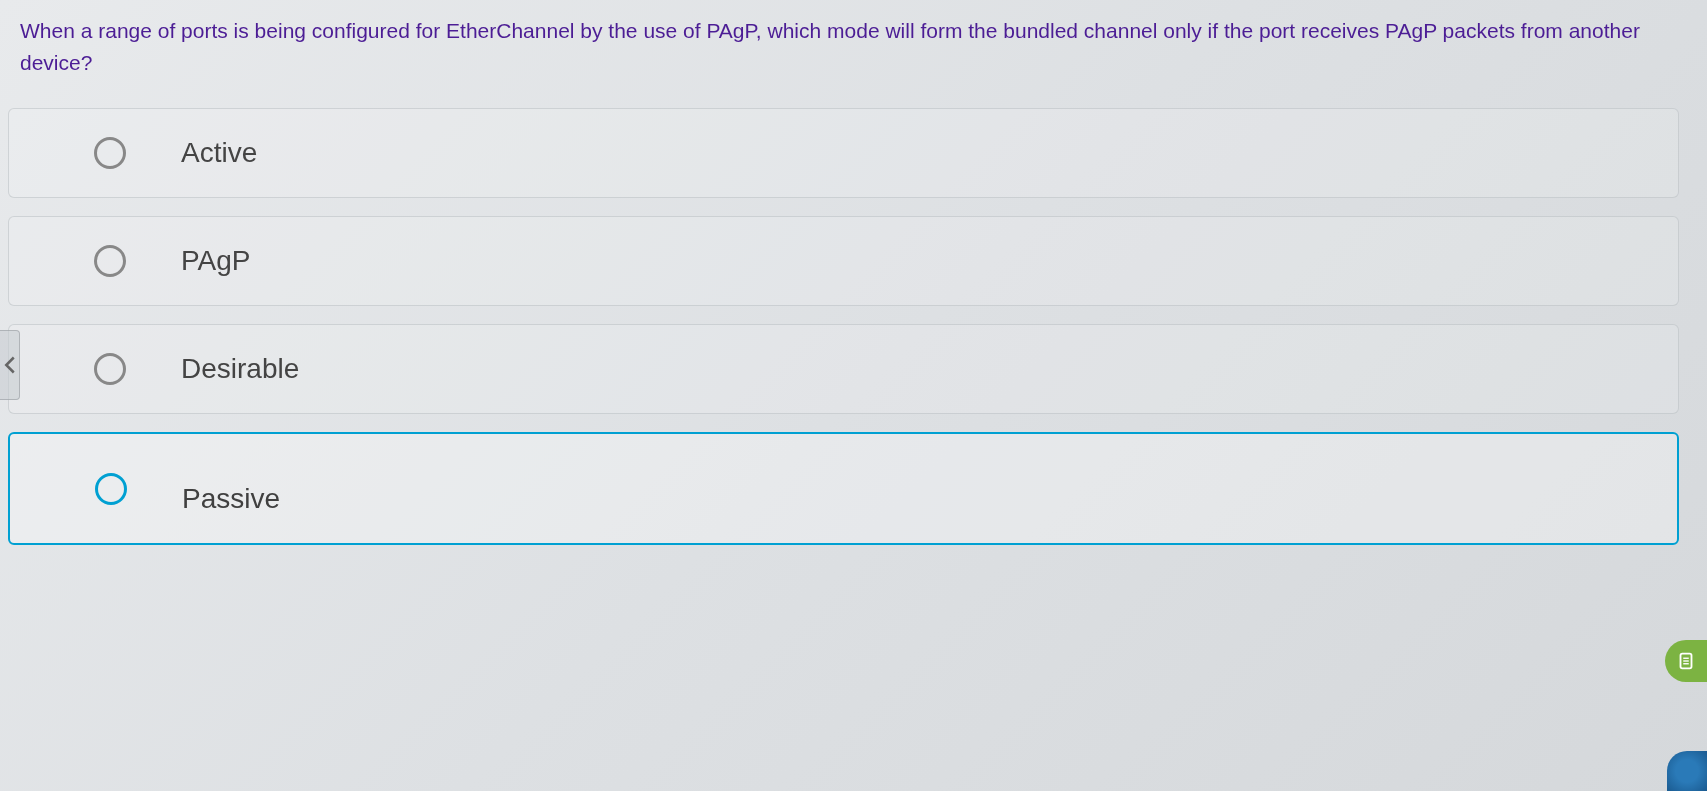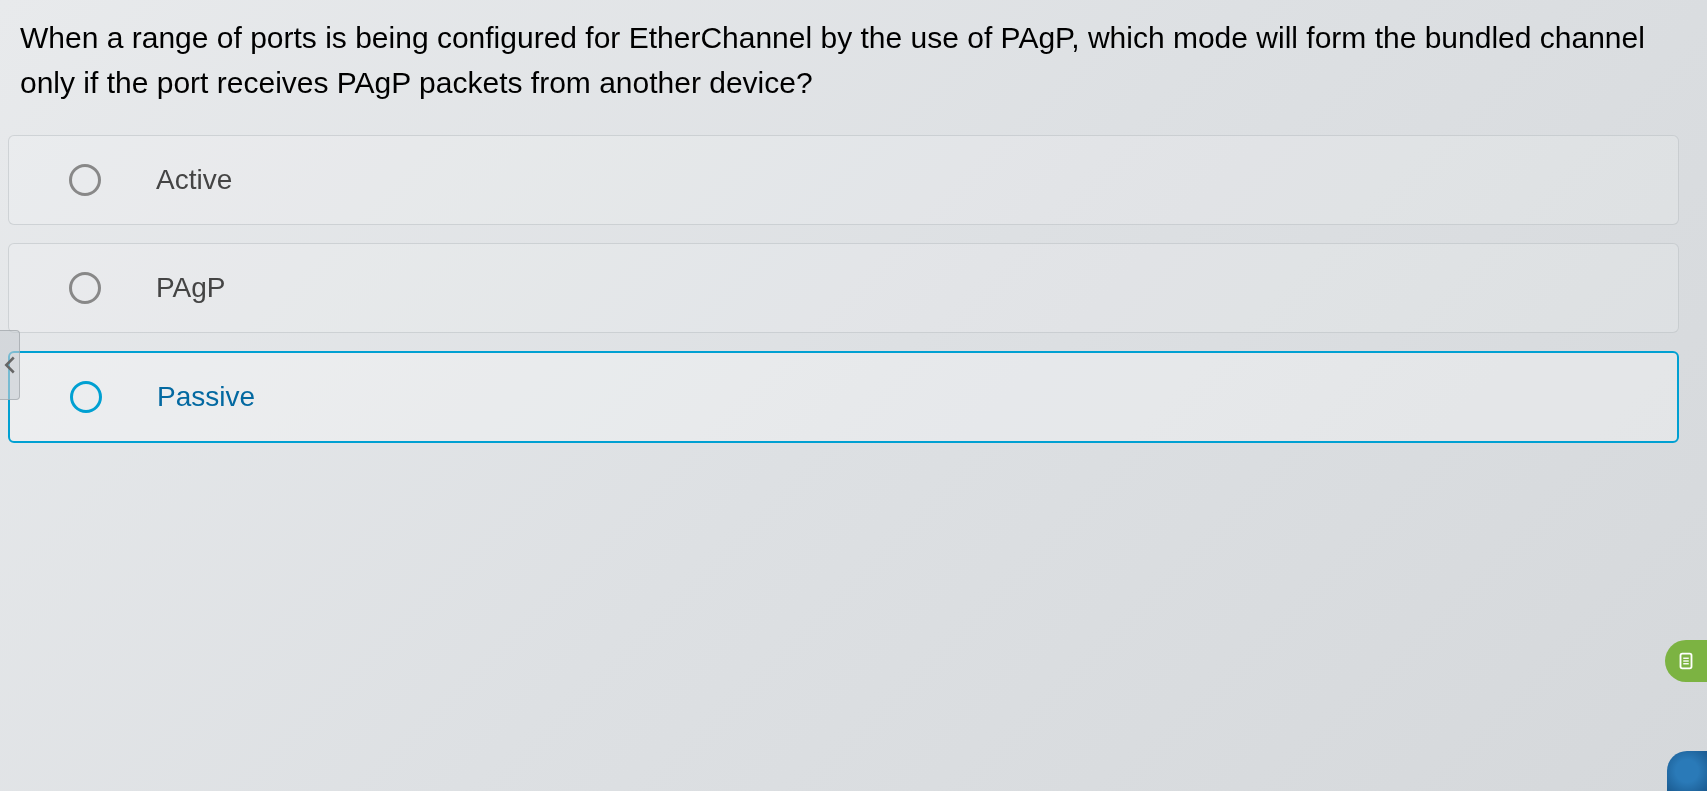--- a/index.html
+++ b/index.html
@@ -10,33 +10,33 @@
   body {
     font-family: Arial, Helvetica, sans-serif;
     background: linear-gradient(135deg, #e8eaec 0%, #dde0e3 50%, #d5d8db 100%);
     width: 1707px;
     height: 791px;
     padding: 10px 20px 0 0;
     position: relative;
     overflow: hidden;
   }
   .question-text {
-    font-size: 30px;
-    color: #000000;
+    font-size: 21px;
+    color: #4c1d95;
     line-height: 1.5;
     padding: 5px 20px 30px 20px;
     font-weight: 400;
   }
   .options-container {
     padding: 0 8px 0 8px;
   }
   .option {
     display: flex;
     align-items: center;
-    padding: 28px 20px 28px 60px;
+    padding: 28px 20px 28px 85px;
     border: 1px solid rgba(180,185,190,0.5);
     border-radius: 6px;
     margin-bottom: 18px;
     background: rgba(255,255,255,0.15);
     cursor: pointer;
     position: relative;
   }
   .option.selected {
     border: 2px solid #00a0d2;
     background: rgba(255,255,255,0.3);
@@ -52,21 +52,22 @@
   }
   .option.selected .radio-circle {
     border-color: #00a0d2;
   }
   .option-label {
     font-size: 28px;
     color: #444;
     font-weight: 400;
   }
   .option.selected .option-label {
-    color: #0369a1;
+    color: #404040;
+    margin-top: 21px;
   }
   .nav-prev {
     position: absolute;
     left: 0;
     top: 330px;
     width: 20px;
     height: 70px;
     background: rgba(200,205,210,0.6);
     border: 1px solid rgba(150,155,160,0.6);
     border-left: none;
@@ -118,20 +119,24 @@
   <div class="option">
     <div class="radio-circle"></div>
     <div class="option-label">Active</div>
   </div>
 
   <div class="option">
     <div class="radio-circle"></div>
     <div class="option-label">PAgP</div>
   </div>
 
+  <div class="option">
+    <div class="radio-circle"></div>
+    <div class="option-label">Desirable</div>
+  </div>
 
   <div class="option selected">
     <div class="radio-circle"></div>
     <div class="option-label">Passive</div>
   </div>
 
 </div>
 
 <div class="nav-prev">
   <svg viewBox="0 0 10 16">

